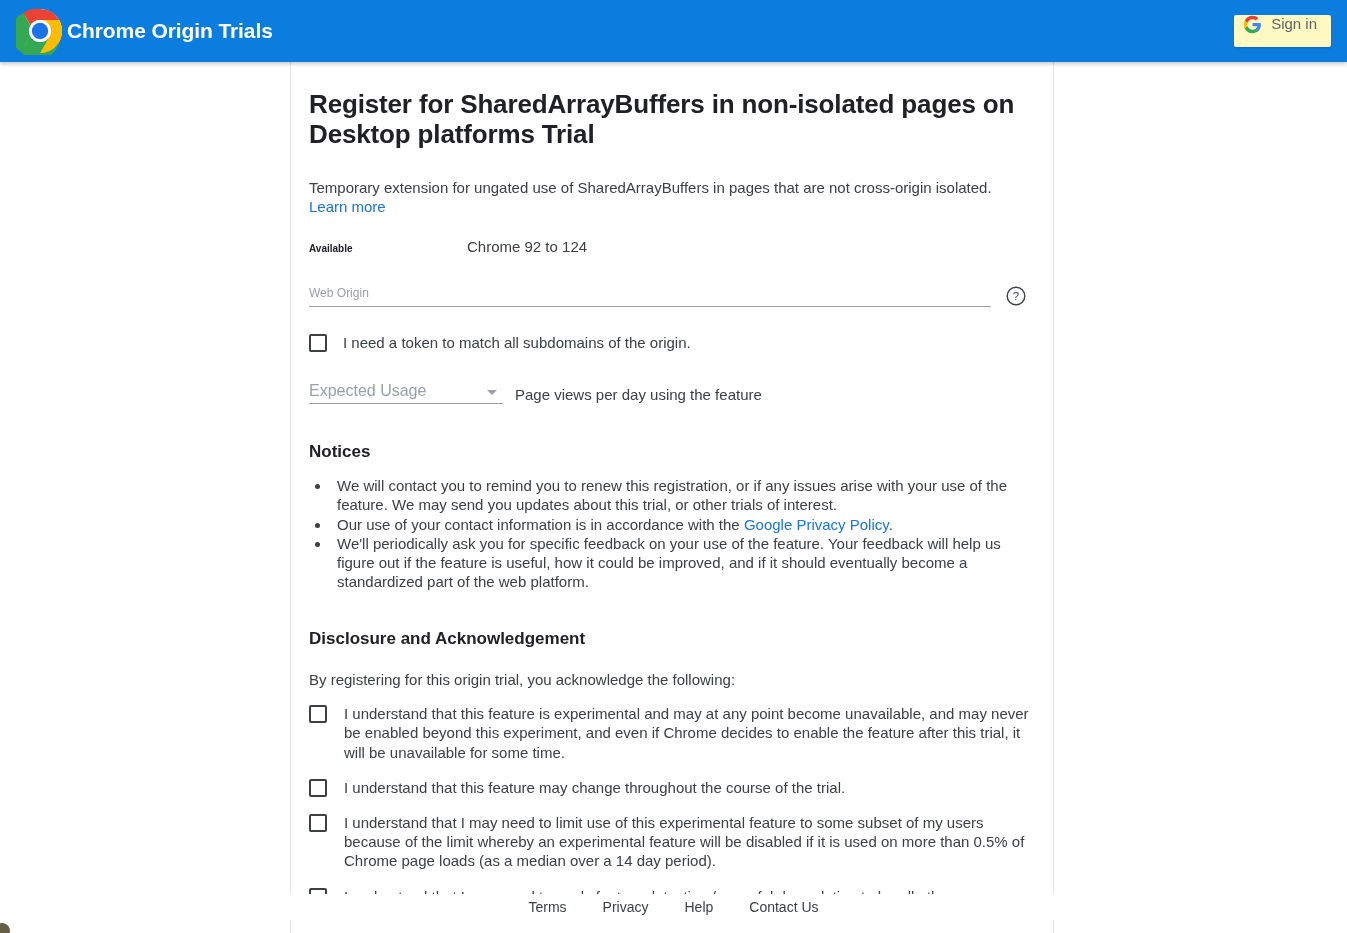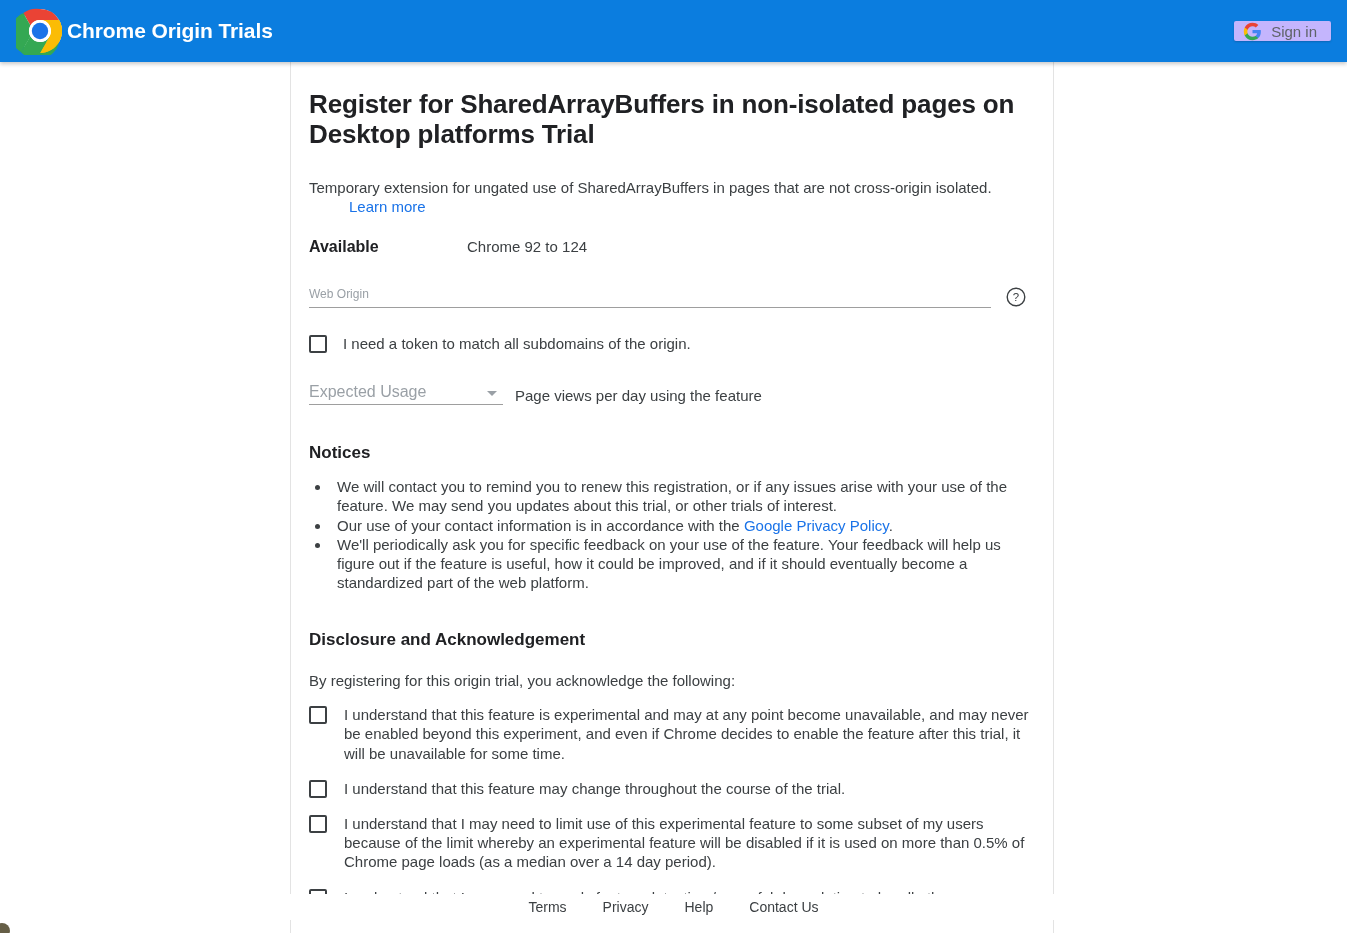--- a/index.html
+++ b/index.html
@@ -28,26 +28,26 @@
     font-weight: bold;
     letter-spacing: -0.1px;
     margin-left: 3px;
     white-space: nowrap;
   }
   .header-right {
     margin-left: auto; padding-right: 16px;
     display: flex; align-items: center;
   }
   .signin-button {
-    background: #c4b5fd;
+    background: #fef9c3;
     border: none;
     border-radius: 2px;
-    height: 20px;
+    height: 32px;
     padding: 0 14px 0 9px;
-    display: flex; align-items: center; gap: 9px;
+    display: flex; align-items: flex-start; gap: 9px;
     cursor: pointer;
     box-shadow: 0 1px 2px rgba(0,0,0,0.18);
   }
   .signin-label {
     font-size: 15px;
     color: #5f6368;
     font-family: "Liberation Sans", sans-serif;
     white-space: nowrap;
   }
   .g-logo { width: 19px; height: 19px; display: block; }
@@ -87,31 +87,31 @@
     line-height: 1.28;
     color: #3c4043;
     margin: 28px 0 0 0;
     max-width: 690px;
   }
   a.link {
     color: #1a73e8;
     text-decoration: none;
     font-size: 15px;
   }
-  .learn-more-row { margin-top: 1px; margin-left: 40px; }
+  .learn-more-row { margin-top: 1px; }
 
   .meta-table { margin-top: 22px; }
   .meta-row {
     display: flex;
     align-items: baseline;
     margin-bottom: 16px;
   }
   .meta-label {
     width: 158px;
-    font-size: 16px;
+    font-size: 10px;
     font-weight: bold;
     color: #202124;
     flex: 0 0 158px;
   }
   .meta-value {
     font-size: 15px;
     color: #3c4043;
   }
 
   

